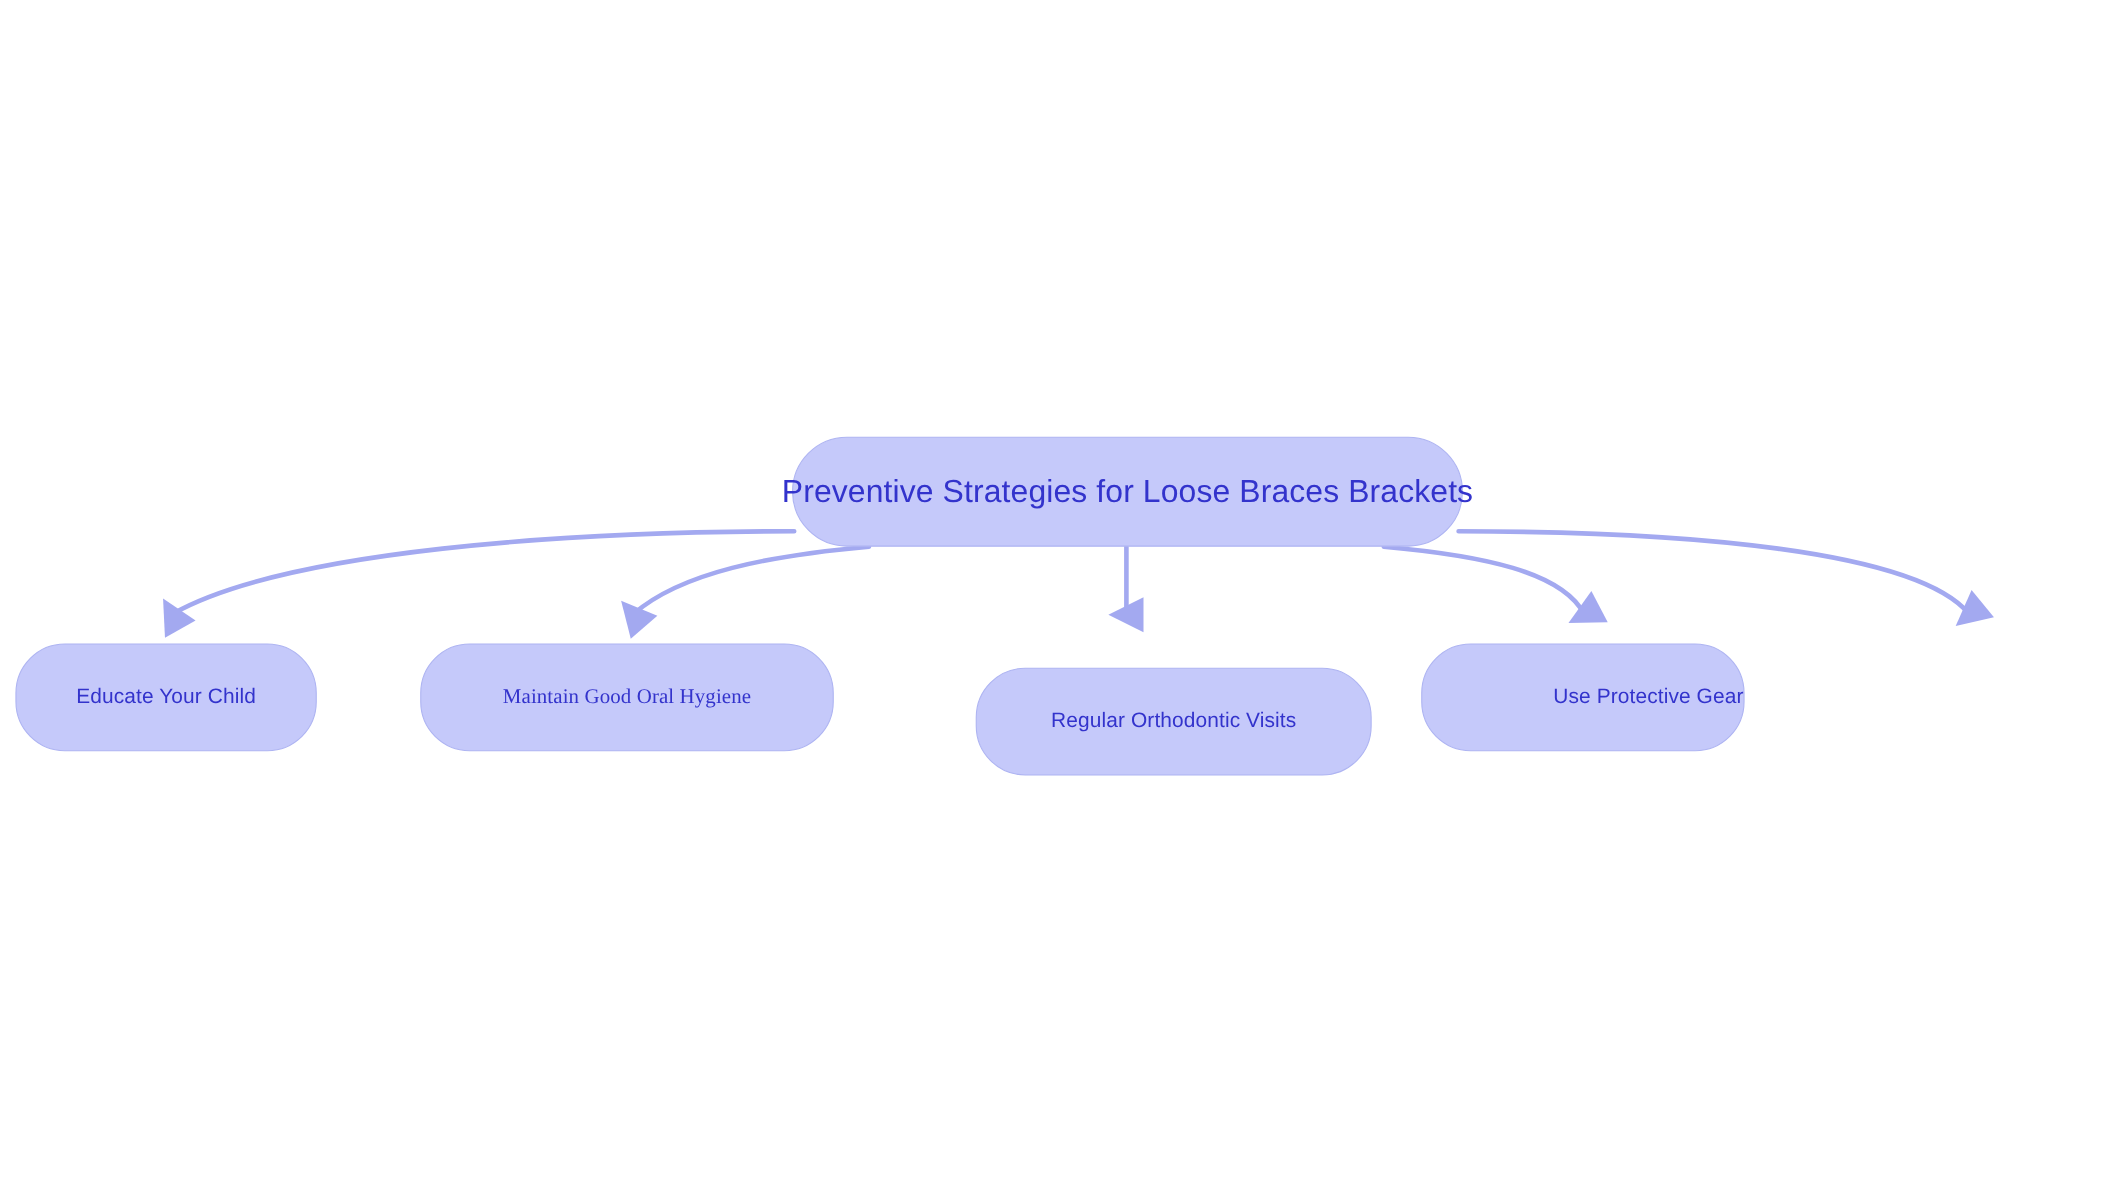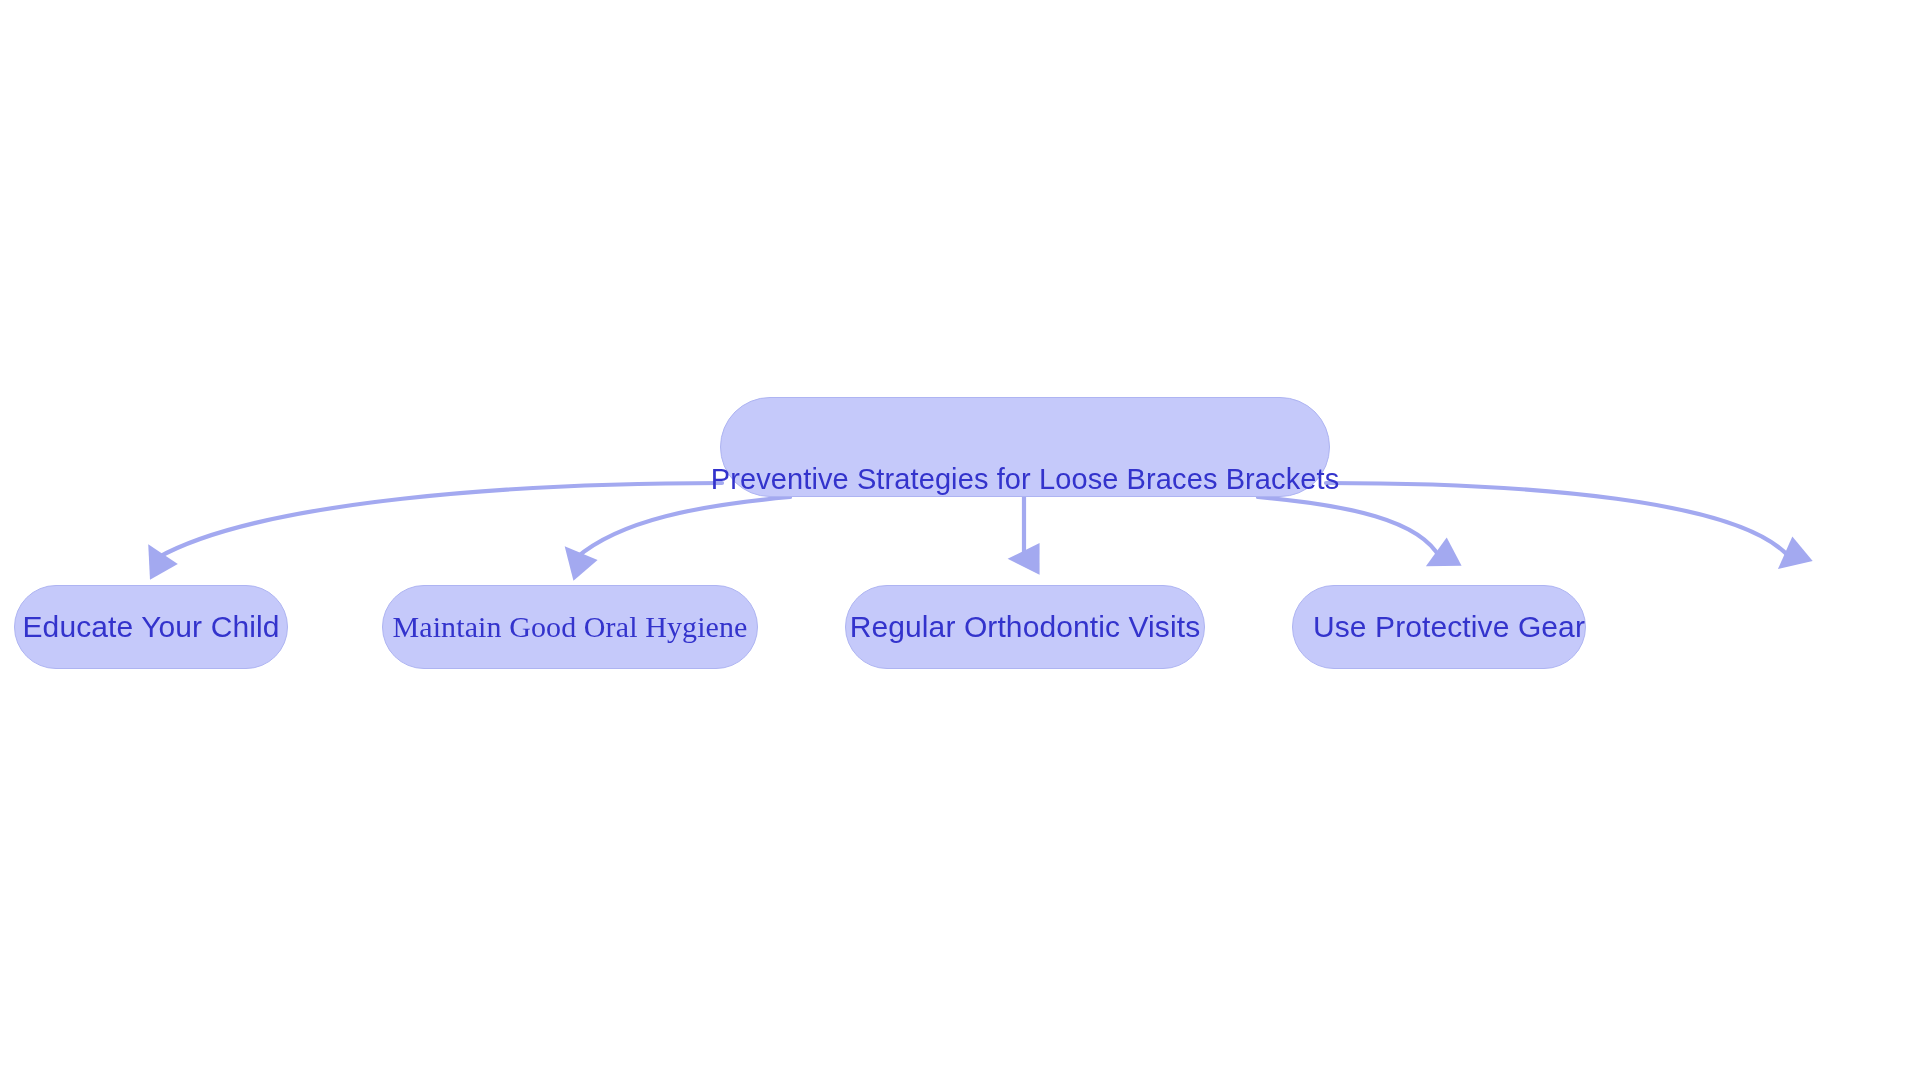--- a/index.html
+++ b/index.html
@@ -37,34 +37,33 @@
     white-space: nowrap;
     letter-spacing: 0.1px;
   }
   .node-root {
     left: 720px;
     top: 397px;
     width: 610px;
     height: 100px;
     border-radius: 50px;
     font-size: 29px;
-    align-items: flex-end;
   }
   .node-child {
     top: 585px;
-    height: 84px;
+    height: 98px;
     border-radius: 45px;
-    font-size: 30px;
+    font-size: 19px;
   }
   .node-label {
     pointer-events: none;
   }
   .c0 { left: 14px;   width: 274px; }
   .c1 { left: 382px;  width: 376px; font-family: Liberation Serif, serif; }
-  .c2 { left: 845px;  width: 360px; }
+  .c2 { left: 887px;  width: 360px; margin-top: 22px; }
   .c3 { left: 1292px; width: 294px; justify-content: flex-end; }
   .c4 { left: 1673px; width: 235px; }
 </style>
 </head>
 <body>
 
 <div id="canvas">
 
   <svg id="edge-layer" viewBox="0 0 1920 1083">
     <defs>

